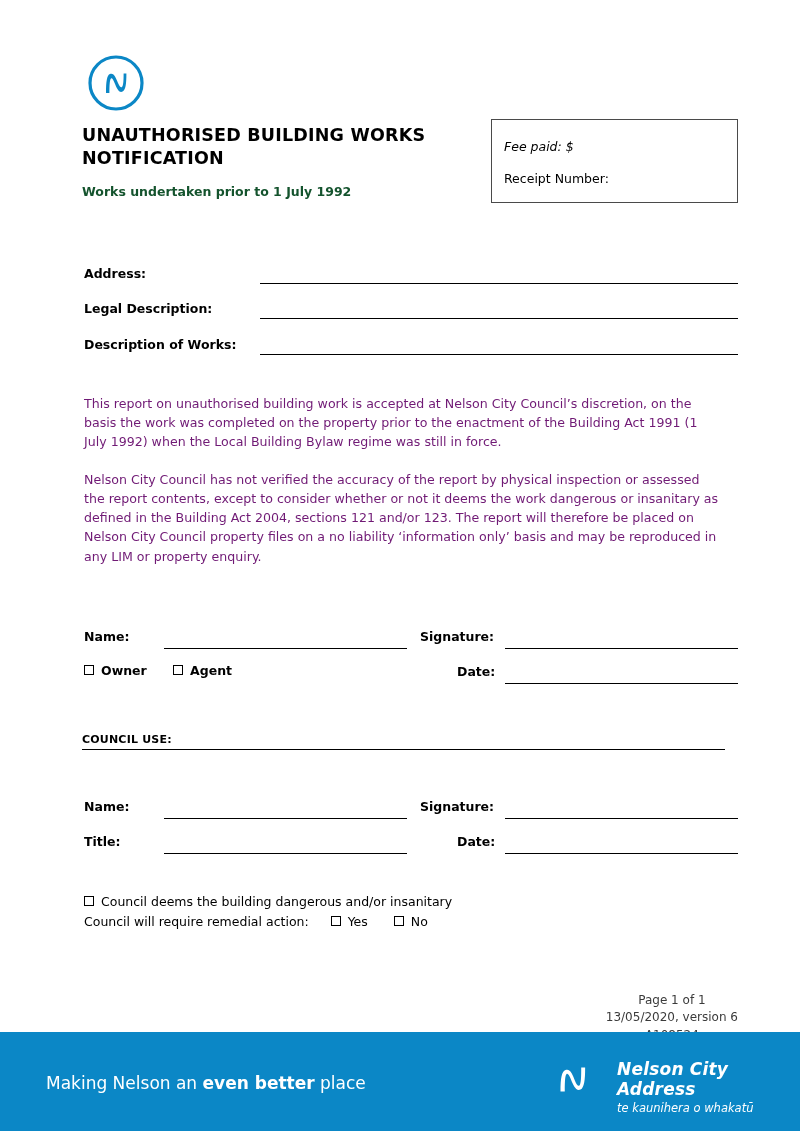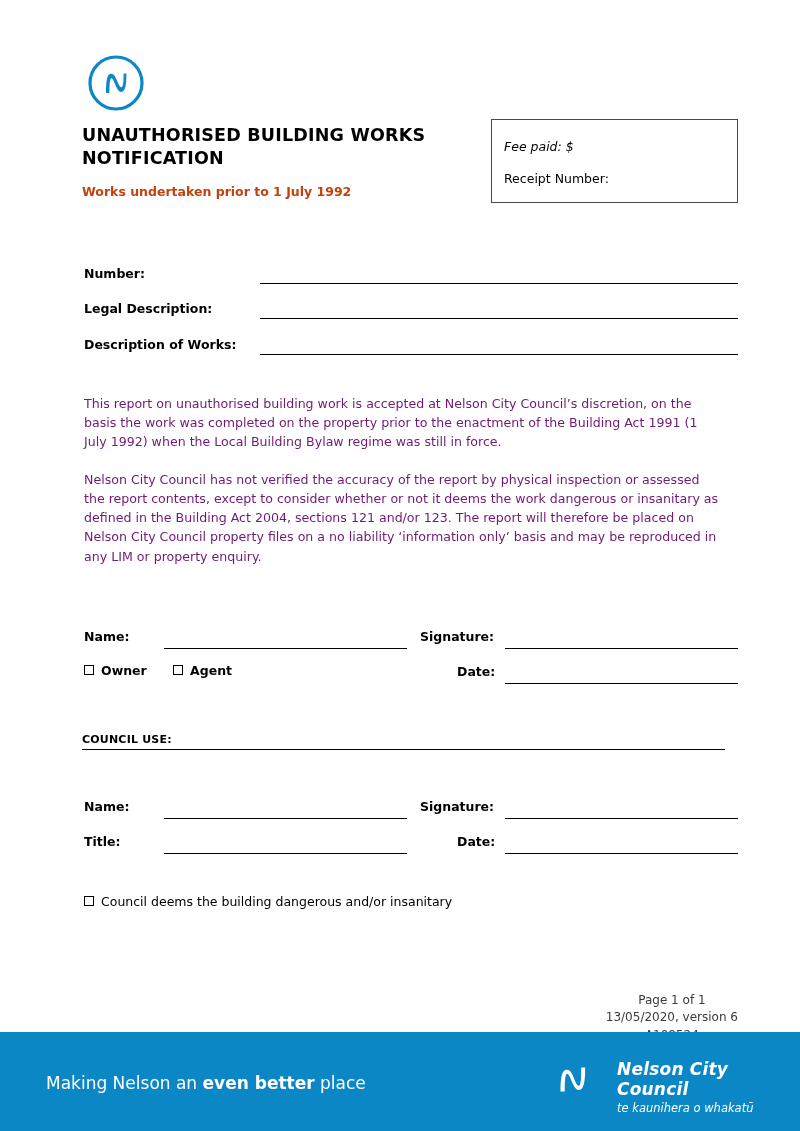--- a/index.html
+++ b/index.html
@@ -43,21 +43,21 @@
     font-weight: bold;
     line-height: 1.32;
     letter-spacing: 0.2px;
     margin: 0;
     color: #000;
   }
   .doc-subtitle {
     font-size: 12.5px;
     font-weight: bold;
     margin: 14px 0 0 0;
-    color: #c2410c;
+    color: #14532d;
   }
 
   
   .fee-box {
     position: absolute;
     left: 491px;
     top: 119px;
     width: 247px;
     height: 84px;
     border: 1px solid #4a4a4a;
@@ -204,21 +204,21 @@
   <div class="title-block">
     <h1 class="doc-title">UNAUTHORISED BUILDING WORKS NOTIFICATION</h1>
     <div class="doc-subtitle">Works undertaken prior to 1 July 1992</div>
   </div>
 
   <div class="fee-box">
     <div class="fee-line one">Fee paid: $</div>
     <div class="fee-line two">Receipt Number:</div>
   </div>
 
-  <div class="field-label" style="left:84px; top:266px;">Number:</div>
+  <div class="field-label" style="left:84px; top:266px;">Address:</div>
   <div class="field-rule" style="left:260px; top:283px; width:478px;"></div>
 
   <div class="field-label" style="left:84px; top:301px;">Legal Description:</div>
   <div class="field-rule" style="left:260px; top:318px; width:478px;"></div>
 
   <div class="field-label" style="left:84px; top:337px;">Description of Works:</div>
   <div class="field-rule" style="left:260px; top:354px; width:478px;"></div>
 
   <div class="para p1">This report on unauthorised building work is accepted at Nelson City Council’s discretion, on the basis the work was completed on the property prior to the enactment of the Building Act 1991 (1 July 1992) when the Local Building Bylaw regime was still in force.</div>
   <div class="para p2">Nelson City Council has not verified the accuracy of the report by physical inspection or assessed the report contents, except to consider whether or not it deems the work dangerous or insanitary as defined in the Building Act 2004, sections 121 and/or 123.  The report will therefore be placed on Nelson City Council property files on a no liability ‘information only’ basis and may be reproduced in any LIM or property enquiry.</div>
@@ -249,37 +249,43 @@
   <div class="field-label" style="left:84px; top:834px;">Title:</div>
   <div class="field-rule" style="left:164px; top:853px; width:243px;"></div>
 
   <div class="field-label" style="left:457px; top:834px;">Date:</div>
   <div class="field-rule" style="left:505px; top:853px; width:233px;"></div>
 
   <div class="check-row" style="left:84px; top:894px;">
     <span class="cbox"></span><span>Council deems the building dangerous and/or insanitary</span>
   </div>
 
+  <div class="check-row" style="left:84px; top:914px;">
+    <span>Council will require remedial action:</span>
+    <span style="display:inline-block; width:14px;"></span>
+    <span class="check-opt"><span class="cbox"></span><span>Yes</span></span>
+    <span class="check-opt"><span class="cbox"></span><span>No</span></span>
+  </div>
 
   <div class="meta m1">
     <div>Page 1 of 1</div>
     <div>13/05/2020, version 6</div>
     <div>A108524</div>
   </div>
 
   <div class="footer-bar"></div>
 
   <div class="footer-tag">
     <span>Making Nelson an </span><b>even better</b><span> place</span>
   </div>
 
   <div class="footer-logo">
     <svg width="50" height="50" viewBox="0 0 56 56" xmlns="http://www.w3.org/2000/svg">
       <path d="M14 42 C14 27, 15.4 19.5, 19.6 18 C25 16, 27.6 23.5, 30.2 30 C32 34.6, 34 36.6, 35.2 35.2 C37 33.2, 37.2 25.6, 37.2 15 L41.6 15 C41.6 29, 40.6 37.6, 36.4 39.8 C31.4 42.4, 28.2 35, 25.6 28.4 C23.8 23.8, 22.2 21.2, 20.8 22.4 C19.2 23.8, 18.8 30.4, 18.8 42 Z" fill="#ffffff"></path>
     </svg>
   </div>
 
   <div class="footer-brand">
-    <span class="n1">Nelson City Council</span>
+    <span class="n1">Nelson City Address</span>
     <span class="n2">te kaunihera o whakatū</span>
   </div>
 
 </div>
 
 </body></html>

